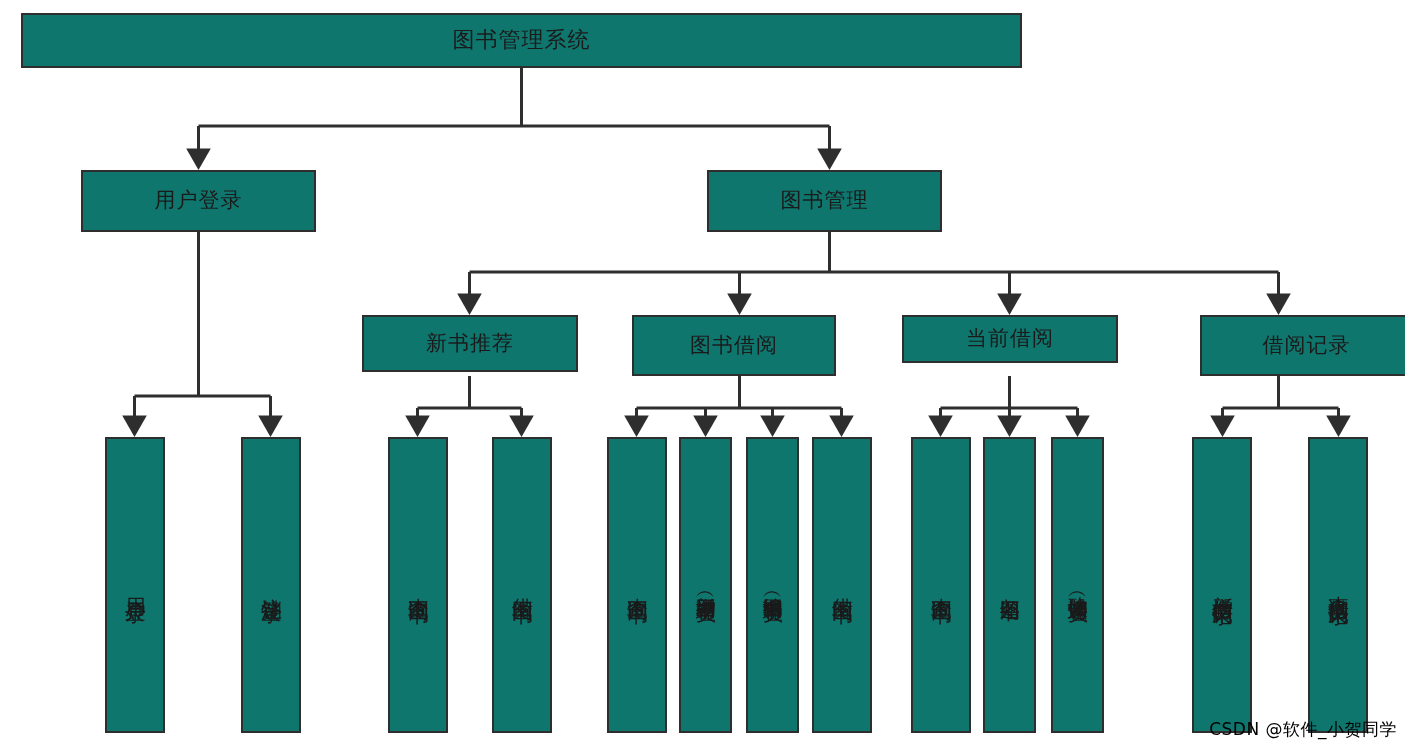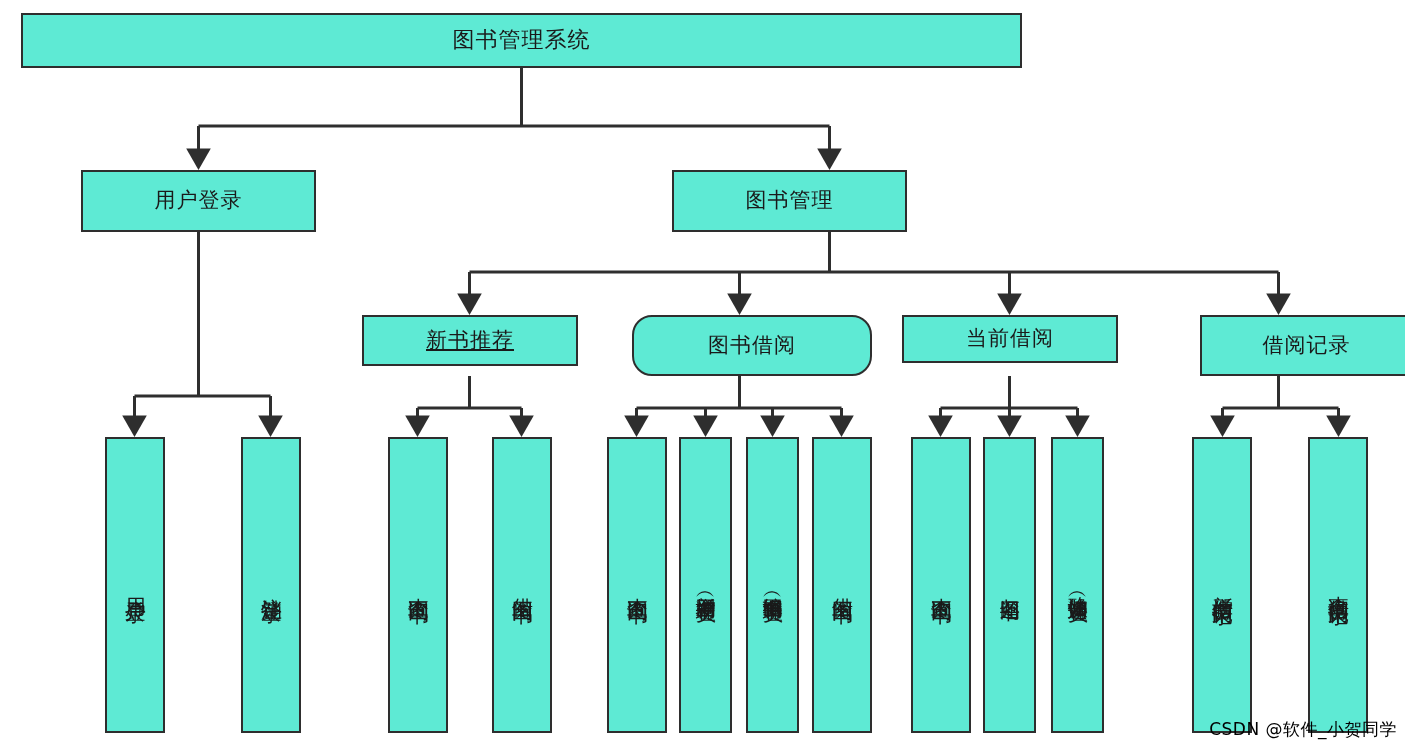--- a/index.html
+++ b/index.html
@@ -22,21 +22,21 @@
     position: absolute;
     left: 0;
     top: 0;
     width: 1405px;
     height: 747px;
     pointer-events: none;
   }
   .node {
     position: absolute;
     box-sizing: border-box;
-    background: #5eead4;
+    background: #0f766e;
     border: 2px solid #2e2e2e;
     display: flex;
     align-items: center;
     justify-content: center;
     color: #1a1a1a;
     z-index: 2;
   }
   
   .node.horizontal .node-label {
     font-size: 21px;
@@ -147,28 +147,28 @@
     </g>
   </svg>
 
   <div class="node horizontal tier1" style="left:21px; top:13px; width:1001px; height:55px;">
     <span class="node-label">图书管理系统</span>
   </div>
 
   <div class="node horizontal tier2" style="left:81px; top:170px; width:235px; height:62px;">
     <span class="node-label">用户登录</span>
   </div>
-  <div class="node horizontal tier2" style="left:672px; top:170px; width:235px; height:62px;justify-content:center;">
+  <div class="node horizontal tier2" style="left:707px; top:170px; width:235px; height:62px;justify-content:center;">
     <span class="node-label">图书管理</span>
   </div>
 
-  <div class="node horizontal tier3" style="left:362px; top:315px; width:216px; height:51px;text-decoration:underline;">
+  <div class="node horizontal tier3" style="left:362px; top:315px; width:216px; height:57px;">
     <span class="node-label">新书推荐</span>
   </div>
-  <div class="node horizontal tier3" style="left:632px; top:315px; width:240px; height:61px;border-radius:20px;">
+  <div class="node horizontal tier3" style="left:632px; top:315px; width:204px; height:61px;">
     <span class="node-label">图书借阅</span>
   </div>
   <div class="node horizontal tier3" style="left:902px; top:315px; width:216px; height:48px;">
     <span class="node-label">当前借阅</span>
   </div>
   <div class="node horizontal tier3" style="left:1200px; top:315px; width:213px; height:61px;">
     <span class="node-label">借阅记录</span>
   </div>
 
   <div class="node vertical" style="left:105px; top:437px; width:60px; height:296px;">

